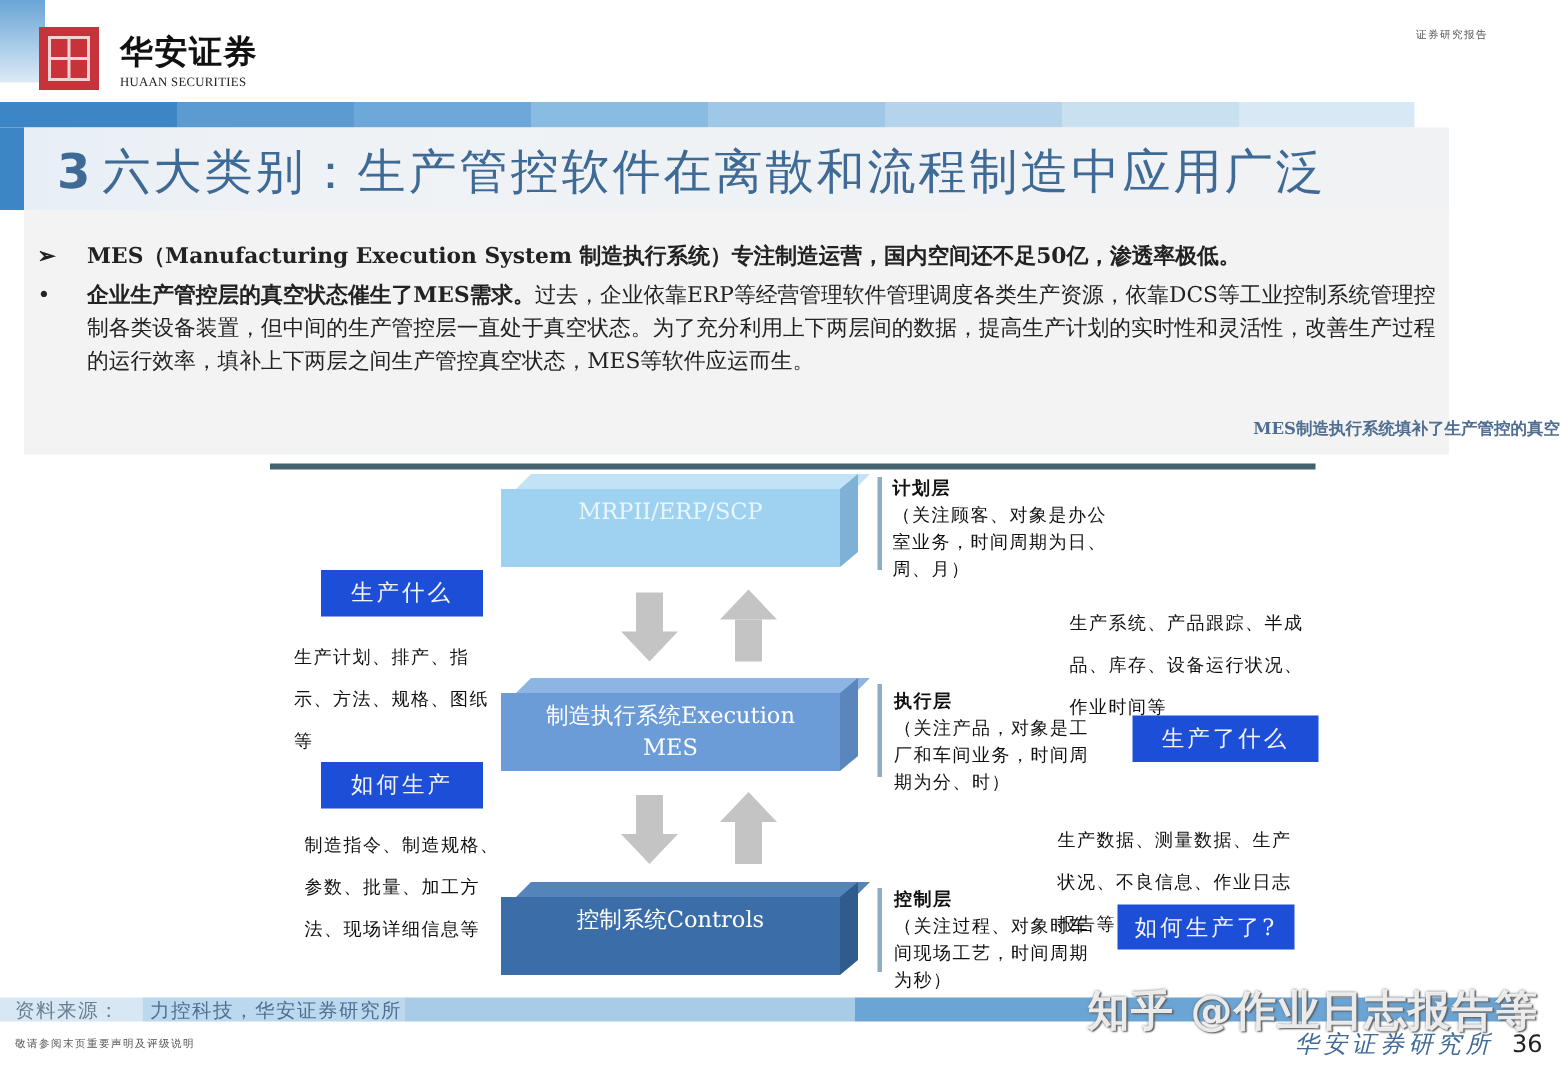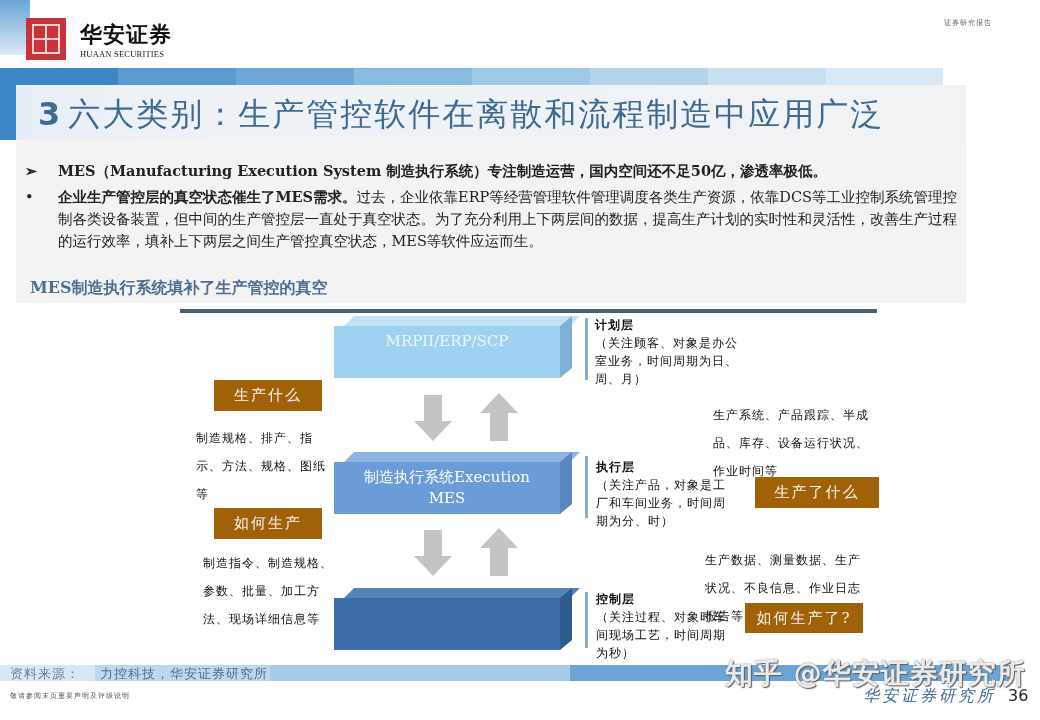--- a/index.html
+++ b/index.html
@@ -30,21 +30,21 @@
   .title { position: absolute; left: 22px; top: 8px; font-size: 32px; color: #3f6a96; letter-spacing: 2px; font-family: "DejaVu Serif", serif; white-space: nowrap; }
   .title .num { color: #3f6a96; font-weight: bold; font-family: "DejaVu Sans", sans-serif; margin-right: 6px; }
 
   .body-panel { position: absolute; left: 16px; top: 140px; width: 950px; height: 163px; background: #f3f3f4; }
   .bullet { position: absolute; left: 25px; font-size: 14.5px; line-height: 22px; }
   .bullet .mk { position: absolute; left: 0; top: 0; width: 24px; }
   .bullet .txt { display: block; margin-left: 33px; width: 905px; }
   .b-first { top: 160px; font-weight: bold; }
   .b-second { top: 186px; }
   .b-second .bold { font-weight: bold; }
-  .diagram-caption { position: absolute; left: 0; top: 278px; width: 1040px; text-align: left; font-size: 16px; color: #4f6e91; font-weight: bold; padding-left: 30px; }
+  .diagram-caption { position: absolute; left: 0; top: 278px; width: 1040px; text-align: right; font-size: 11px; color: #4f6e91; font-weight: bold; padding-left: 30px; }
 
   .rule { position: absolute; left: 180px; top: 309px; width: 697px; height: 4px; background: #44616f; }
 
   
   .box3d { position: absolute; }
   .box3d .face { position: absolute; left: 0; top: 10px; width: 226px; height: 52px; color: #fff; text-align: center; font-size: 15px; line-height: 21px; padding-top: 5px; }
   .box3d .top { position: absolute; left: 10px; top: 0; width: 226px; height: 10px; transform: skewX(-45deg); transform-origin: bottom left; left: 10px; }
   .box3d .side { position: absolute; left: 226px; top: 0; width: 12px; height: 62px; clip-path: polygon(0 10px, 12px 0, 12px 52px, 0 62px); }
   .box-plan { left: 334px; top: 316px; }
   .box-plan .face { background: #9ed2f0; color: #eaf6fd; }
@@ -66,21 +66,21 @@
   .arrow.down .shaft { top: 0; }
   .arrow.down .head { top: 26px; border-top: 20px solid #c4c4c4; }
   .arrow.up .shaft { top: 20px; }
   .arrow.up .head { top: 0; border-bottom: 20px solid #c4c4c4; }
   .a1 { left: 414px; top: 395px; }
   .a2 { left: 480px; top: 393px; }
   .a3 { left: 414px; top: 530px; }
   .a4 { left: 480px; top: 528px; }
 
   
-  .glabel { position: absolute; background: #a16207; color: #f4f4f4; text-align: center; font-size: 15px; letter-spacing: 2px; }
+  .glabel { position: absolute; background: #1d4ed8; color: #f4f4f4; text-align: center; font-size: 15px; letter-spacing: 2px; }
   .g-what { left: 214px; top: 380px; width: 108px; height: 31px; line-height: 31px; }
   .g-how { left: 214px; top: 508px; width: 108px; height: 31px; line-height: 31px; }
   .g-produced { left: 755px; top: 477px; width: 124px; height: 31px; line-height: 31px; }
   .g-howdone { left: 745px; top: 603px; width: 118px; height: 30px; line-height: 30px; }
 
   .note { position: absolute; font-size: 12px; line-height: 28px; color: #111; letter-spacing: 1px; }
   .n-what { left: 196px; top: 424px; width: 140px; }
   .n-how { left: 203px; top: 549px; width: 140px; }
   .n-produced { left: 713px; top: 401px; width: 160px; }
   .n-howdone { left: 705px; top: 546px; width: 160px; }
@@ -157,20 +157,21 @@
   <div class="side"></div>
   <div class="face">
     <div>制造执行系统Execution</div>
     <div>MES</div>
   </div>
 </div>
 <div class="box3d box-ctrl">
   <div class="top"></div>
   <div class="side"></div>
   <div class="face">
+    <div>控制系统Controls</div>
   </div>
 </div>
 
 <div class="arrow down a1">
     <div class="shaft"></div>
     <div class="head"></div>
   </div>
 <div class="arrow up a2">
     <div class="head"></div>
     <div class="shaft"></div>
@@ -182,21 +183,21 @@
 <div class="arrow up a4">
     <div class="head"></div>
     <div class="shaft"></div>
   </div>
 
 <div class="glabel g-what">生产什么</div>
 <div class="glabel g-how">如何生产</div>
 <div class="glabel g-produced">生产了什么</div>
 <div class="glabel g-howdone">如何生产了?</div>
 
-<div class="note n-what">制造规格、排产、指示、方法、规格、图纸等</div>
+<div class="note n-what">生产计划、排产、指示、方法、规格、图纸等</div>
 <div class="note n-how">制造指令、制造规格、参数、批量、加工方法、现场详细信息等</div>
 <div class="note n-produced">生产系统、产品跟踪、半成品、库存、设备运行状况、作业时间等</div>
 <div class="note n-howdone">生产数据、测量数据、生产状况、不良信息、作业日志报告等</div>
 
 <div class="accent-bar" style="top:318px;height:62px;"></div>
 <div class="accent-bar" style="top:456px;height:62px;"></div>
 <div class="accent-bar" style="top:592px;height:56px;"></div>
 <div class="layer l-plan">
   <span class="lname">计划层</span>
   <span>（关注顾客、对象是办公室业务，时间周期为日、周、月）</span>
@@ -213,13 +214,13 @@
 <div class="fband fb1"></div>
 <div class="fband fb2"></div>
 <div class="fband fb3"></div>
 <div class="fband fb4"></div>
 <div class="fb5"></div>
 <div class="src-label">资料来源：</div>
 <div class="src-value">力控科技，华安证券研究所</div>
 <div class="disclaimer">敬请参阅末页重要声明及评级说明</div>
 <div class="footer-org">华安证券研究所</div>
 <div class="page-num">36</div>
-<div class="watermark">知乎 @华安证券研究所</div>
+<div class="watermark">知乎 @作业日志报告等</div>
 
 </body></html>

